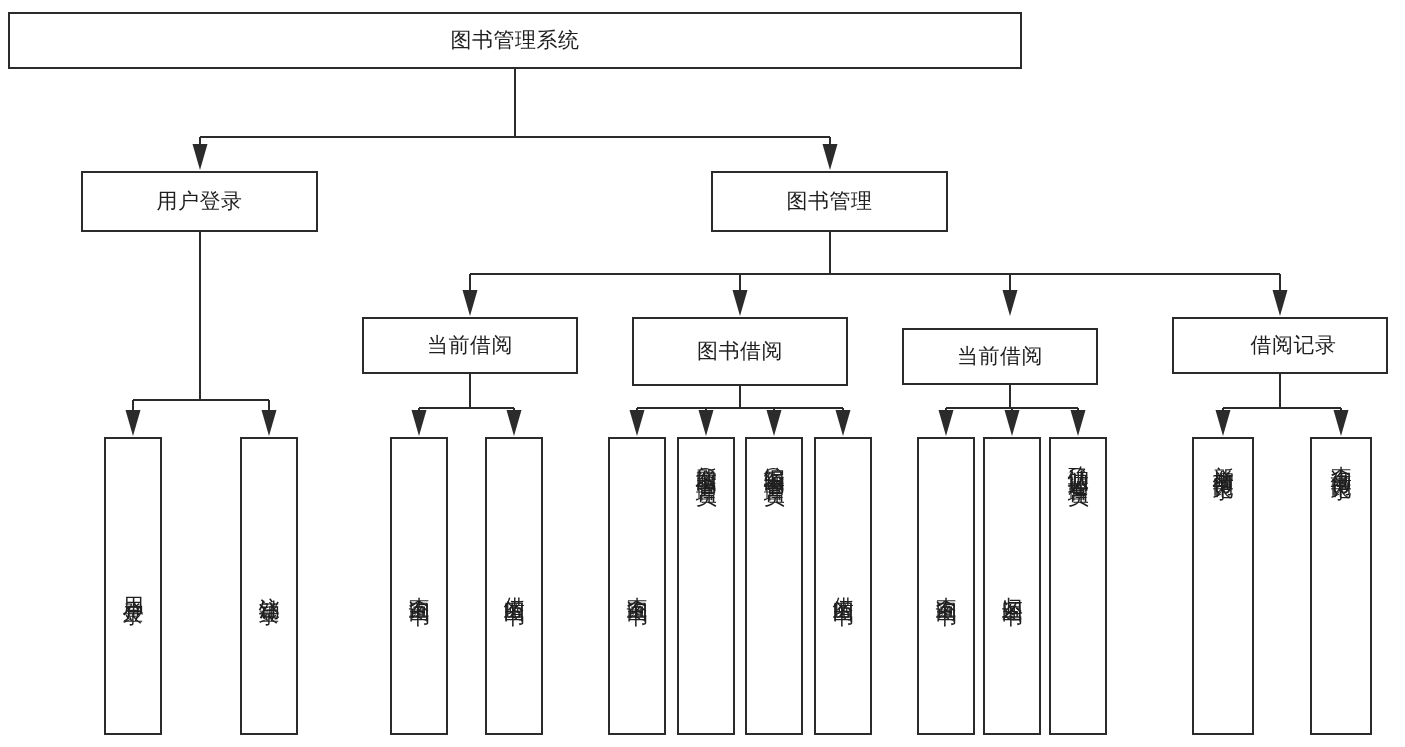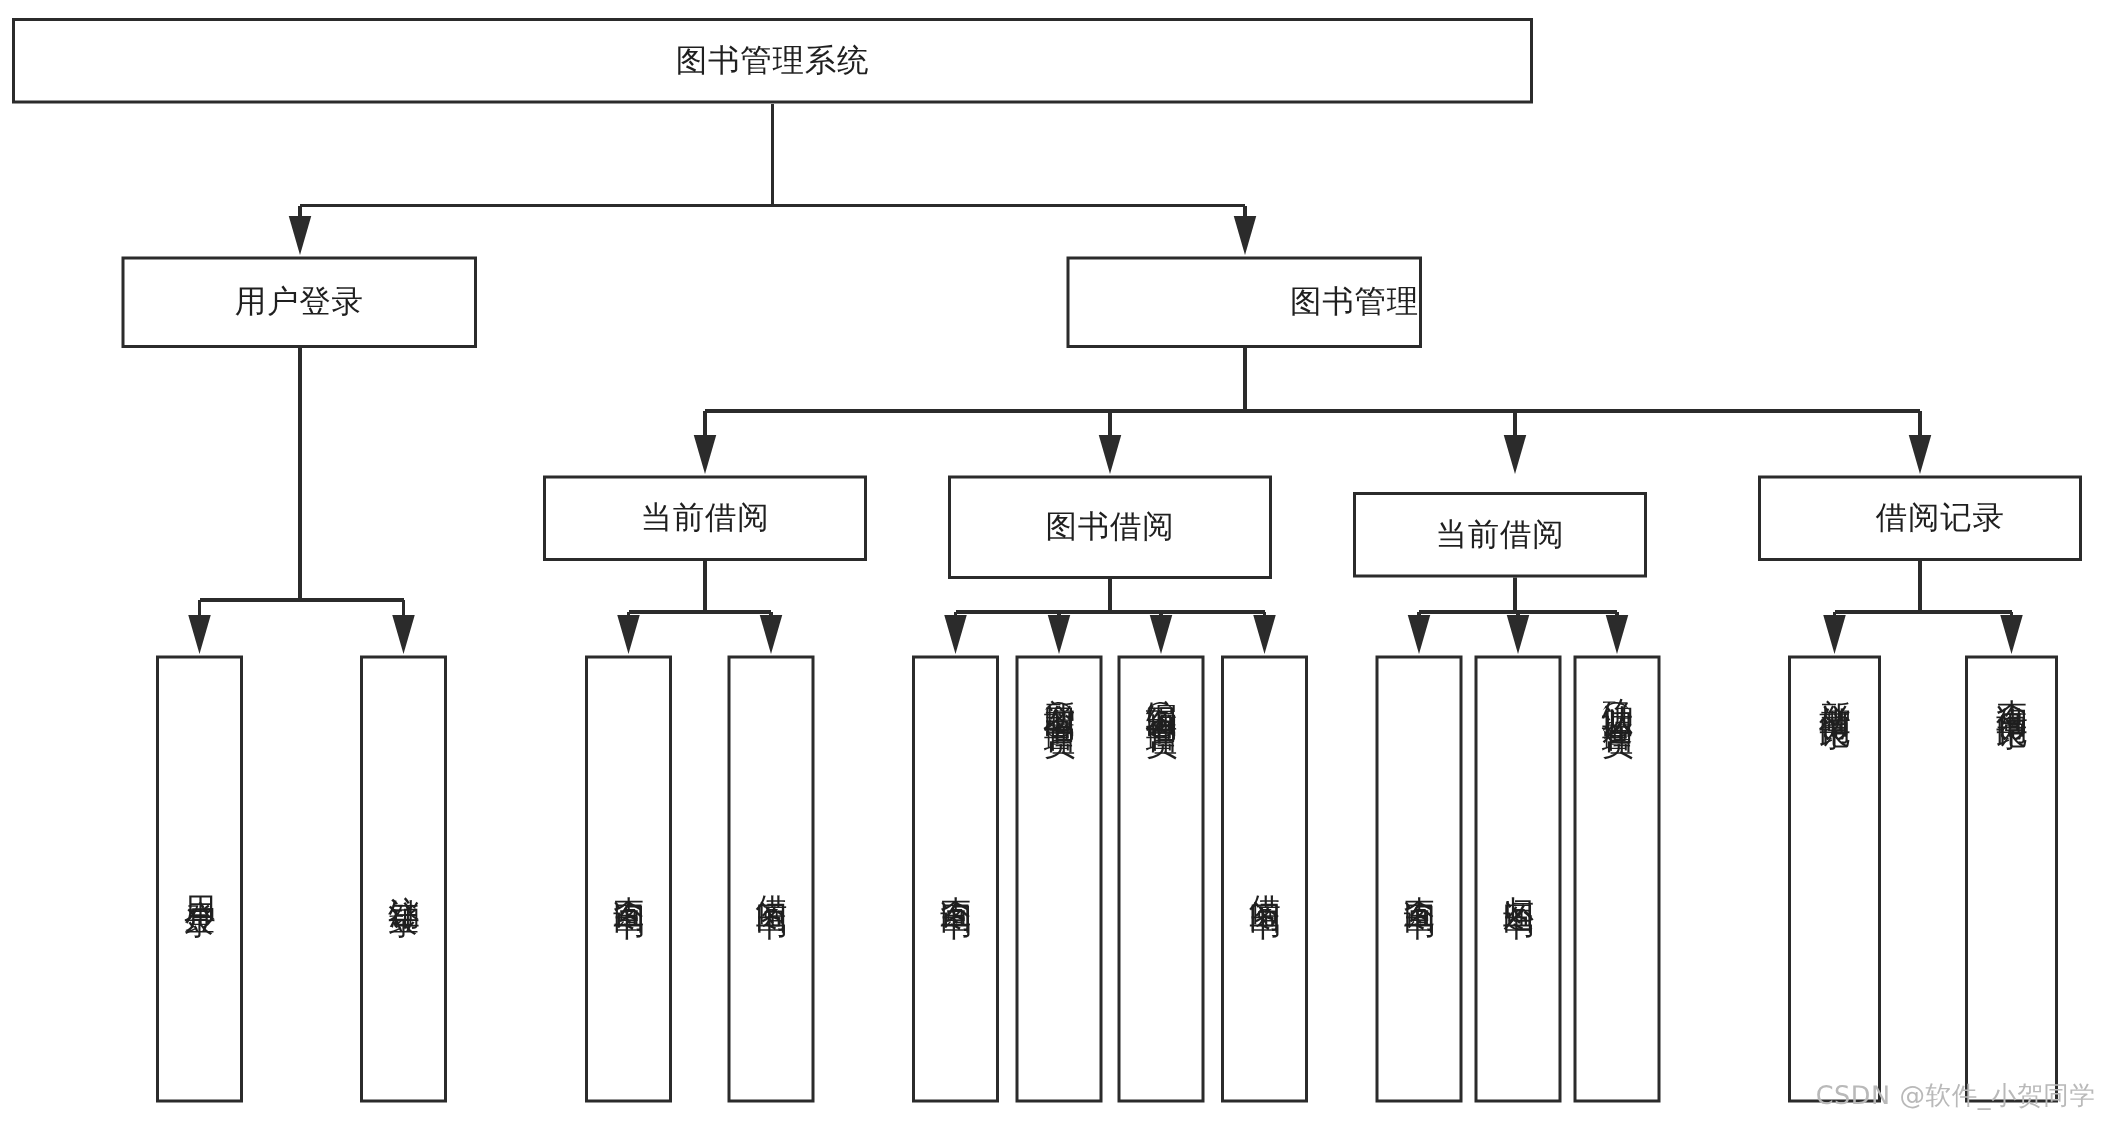--- a/index.html
+++ b/index.html
@@ -135,21 +135,21 @@
       <line x1="1341" y1="408" x2="1341" y2="413" stroke="#2b2b2b" stroke-width="2.5" shape-rendering="crispEdges"></line>
       <polygon points="1333.5,410 1348.5,410 1341,436" fill="#2b2b2b"></polygon>
     </svg>
   <div id="nodes-layer">
       <div class="node" style="left: 8px; top: 12px; width: 1014px; height: 57px;">
         <span class="node-label">图书管理系统</span>
       </div>
       <div class="node" style="left: 81px; top: 171px; width: 237px; height: 61px;">
         <span class="node-label">用户登录</span>
       </div>
-      <div class="node" style="left: 711px; top: 171px; width: 237px; height: 61px; justify-content: flex-end;">
+      <div class="node" style="left: 711px; top: 171px; width: 237px; height: 61px;">
         <span class="node-label">图书管理</span>
       </div>
       <div class="node" style="left: 362px; top: 317px; width: 216px; height: 57px;">
         <span class="node-label">当前借阅</span>
       </div>
       <div class="node" style="left: 632px; top: 317px; width: 216px; height: 69px;">
         <span class="node-label">图书借阅</span>
       </div>
       <div class="node" style="left: 902px; top: 317px; width: 196px; height: 57px; margin-top: 11px;">
         <span class="node-label">当前借阅</span>
@@ -190,14 +190,13 @@
       <div class="node vertical" style="left: 1049px; top: 437px; width: 58px; height: 298px;">
         <span class="node-label">确认归还（管理员）</span>
       </div>
       <div class="node vertical" style="left: 1192px; top: 437px; width: 62px; height: 298px;">
         <span class="node-label">新增借阅记录</span>
       </div>
       <div class="node vertical" style="left: 1310px; top: 437px; width: 62px; height: 298px;">
         <span class="node-label">查询借阅记录</span>
       </div>
     </div>
-  <div id="watermark">CSDN @软件_小贺同学</div>
 </div>
 
 </body></html>

